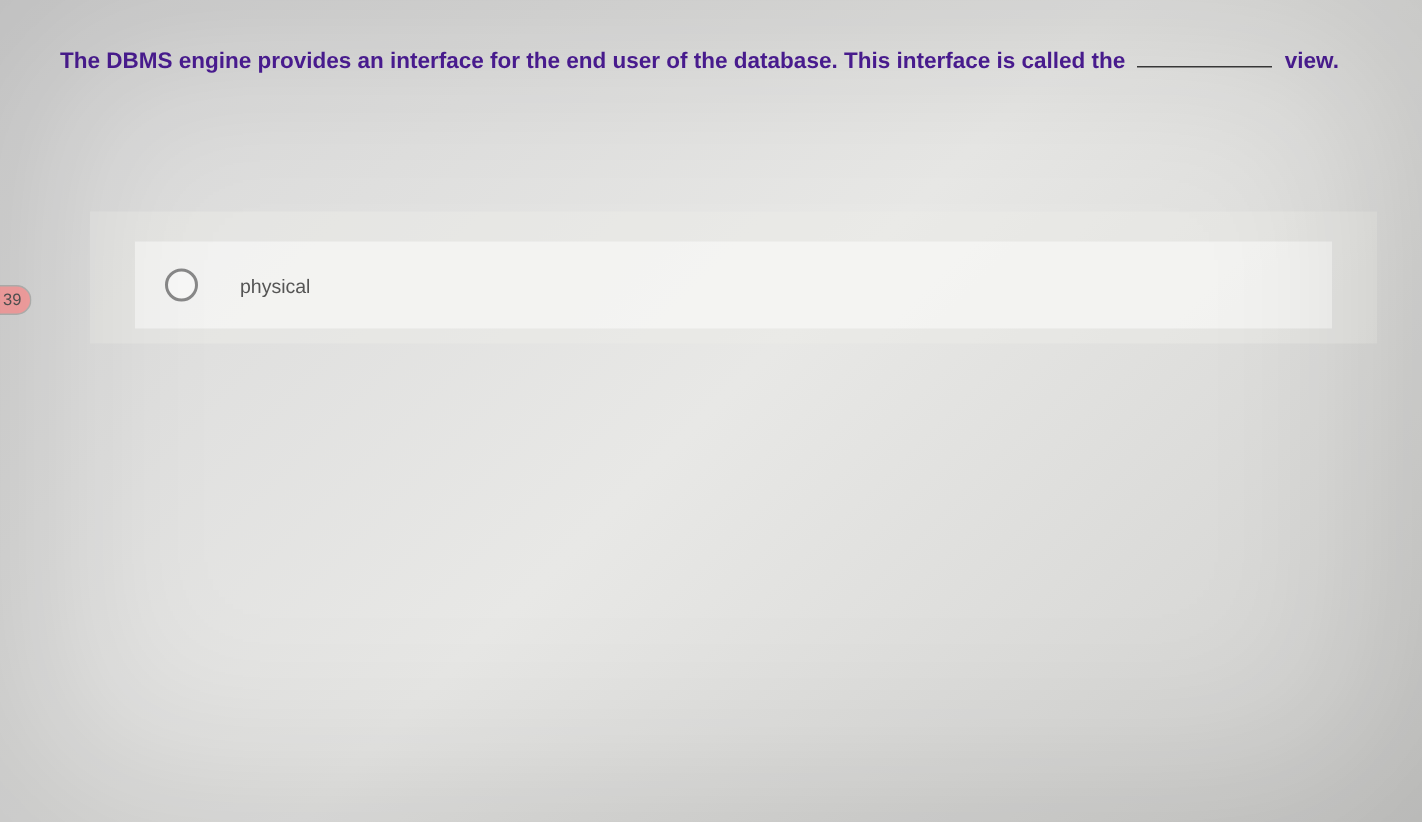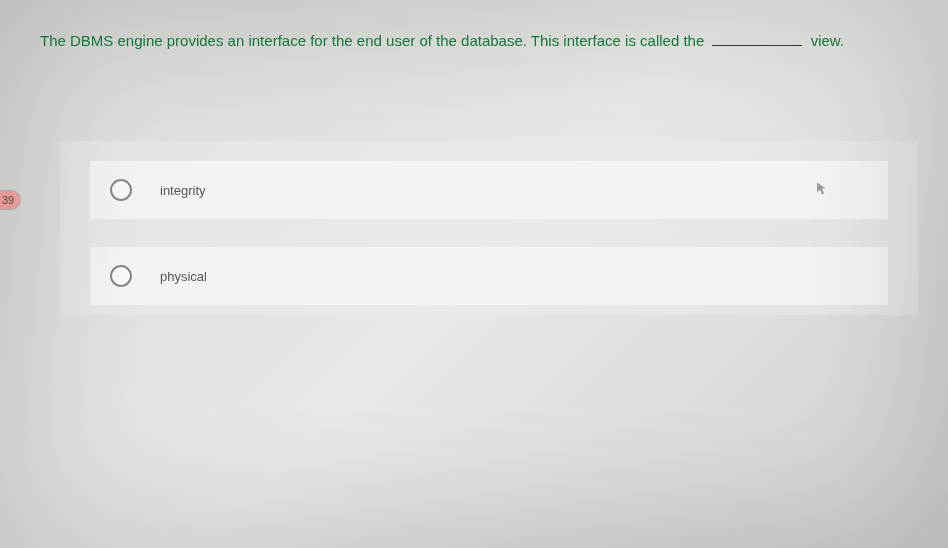--- a/index.html
+++ b/index.html
@@ -13,22 +13,22 @@
       background: linear-gradient(135deg, #d8d8d8 0%, #e8e8e6 50%, #d0d0ce 100%);
       font-family: Arial, Helvetica, sans-serif;
       position: relative;
       overflow: hidden;
     }
     .question-section {
       padding: 30px 40px 40px 40px;
     }
     .question-text {
       font-size: 15px;
-      color: #15803d;
-      font-weight: 400;
+      color: #4c1d95;
+      font-weight: 700;
       line-height: 1.4;
     }
     .blank-line {
       display: inline-block;
       border-bottom: 1.5px solid #3a3a3a;
       width: 90px;
       vertical-align: baseline;
       margin: 0 4px;
     }
     .question-number-badge {
@@ -108,29 +108,20 @@
   <p class="question-text">
     <span>The DBMS engine provides an interface for the end user of the database. This interface is called the</span>
     <span class="blank-line"></span>
     <span>view.</span>
   </p>
 </div>
 
 <div class="answer-container">
   <div class="options-area">
 
-    <div class="option-row">
-      <div class="radio-circle"></div>
-      <span class="option-label">integrity</span>
-      <span class="cursor-arrow">
-        <svg width="12" height="14" viewBox="0 0 12 14">
-            <path d="M1 1 L1 11 L4 8 L6 13 L8 12 L6 7 L10 7 Z" fill="#999"></path>
-          </svg>
-      </span>
-    </div>
 
 
 
     <div class="option-row">
       <div class="radio-circle"></div>
       <span class="option-label">physical</span>
     </div>
 
   </div>
 </div>

